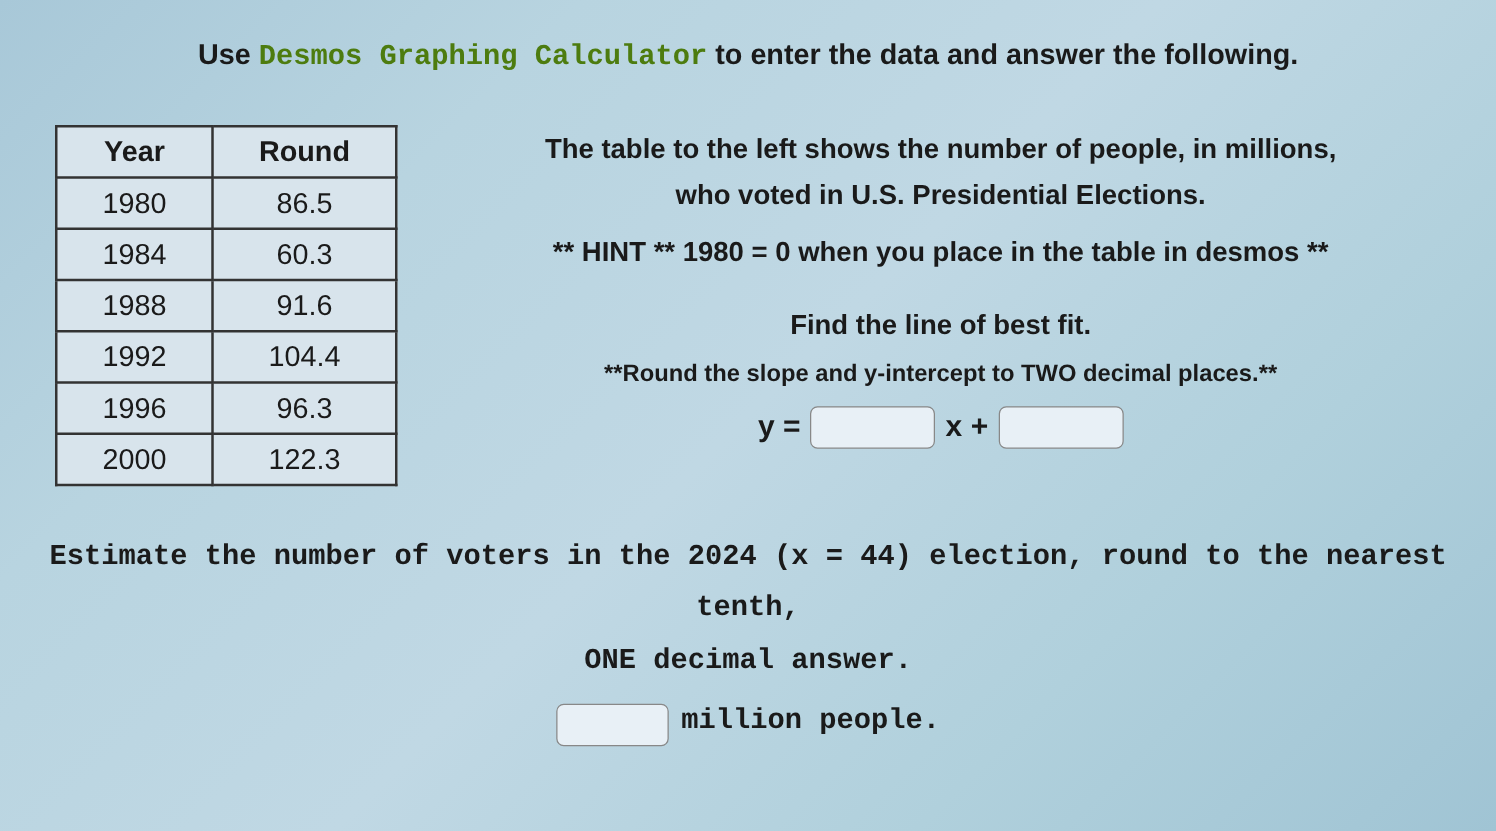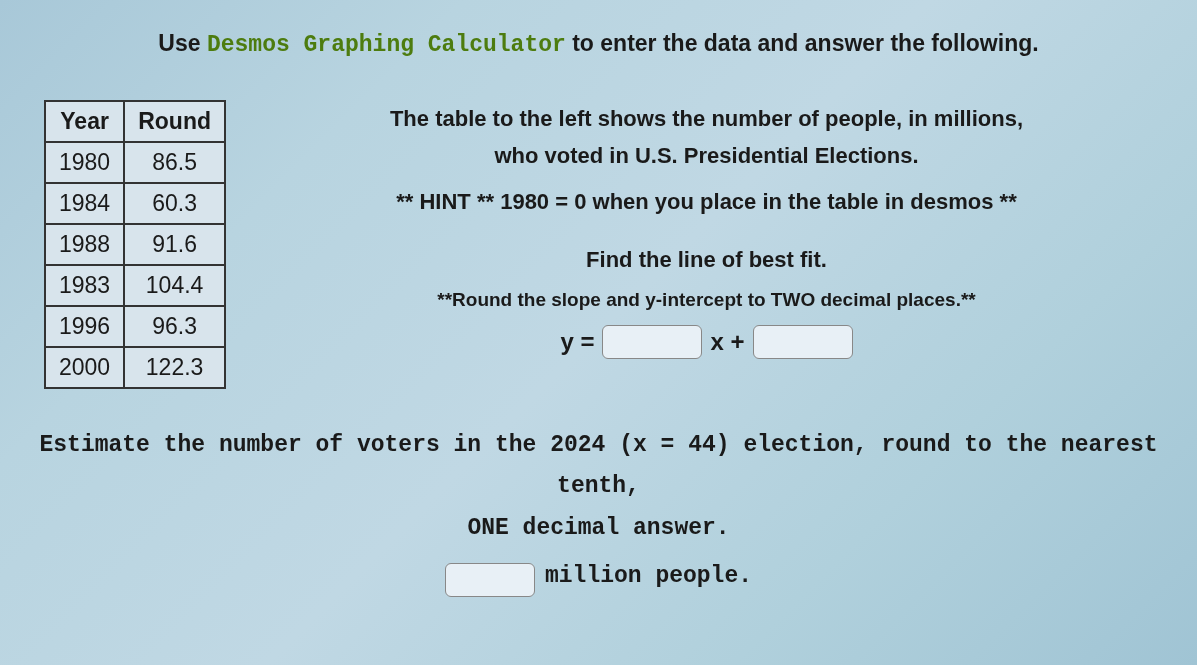--- a/index.html
+++ b/index.html
@@ -34,21 +34,21 @@
       align-items: flex-start;
       gap: 20px;
     }
     .data-table {
       border-collapse: collapse;
       background: #d8e4ec;
       margin-left: 14px;
     }
     .data-table th, .data-table td {
       border: 2px solid #333;
-      padding: 6px 13px;
+      padding: 6px 36px;
       font-size: 23px;
       text-align: center;
       font-weight: normal;
     }
     .data-table th {
       font-weight: bold;
     }
     .right-content {
       flex: 1;
       text-align: center;
@@ -135,21 +135,21 @@
       </tr>
       <tr>
         <td>1984</td>
         <td>60.3</td>
       </tr>
       <tr>
         <td>1988</td>
         <td>91.6</td>
       </tr>
       <tr>
-        <td>1983</td>
+        <td>1992</td>
         <td>104.4</td>
       </tr>
       <tr>
         <td>1996</td>
         <td>96.3</td>
       </tr>
       <tr>
         <td>2000</td>
         <td>122.3</td>
       </tr>

